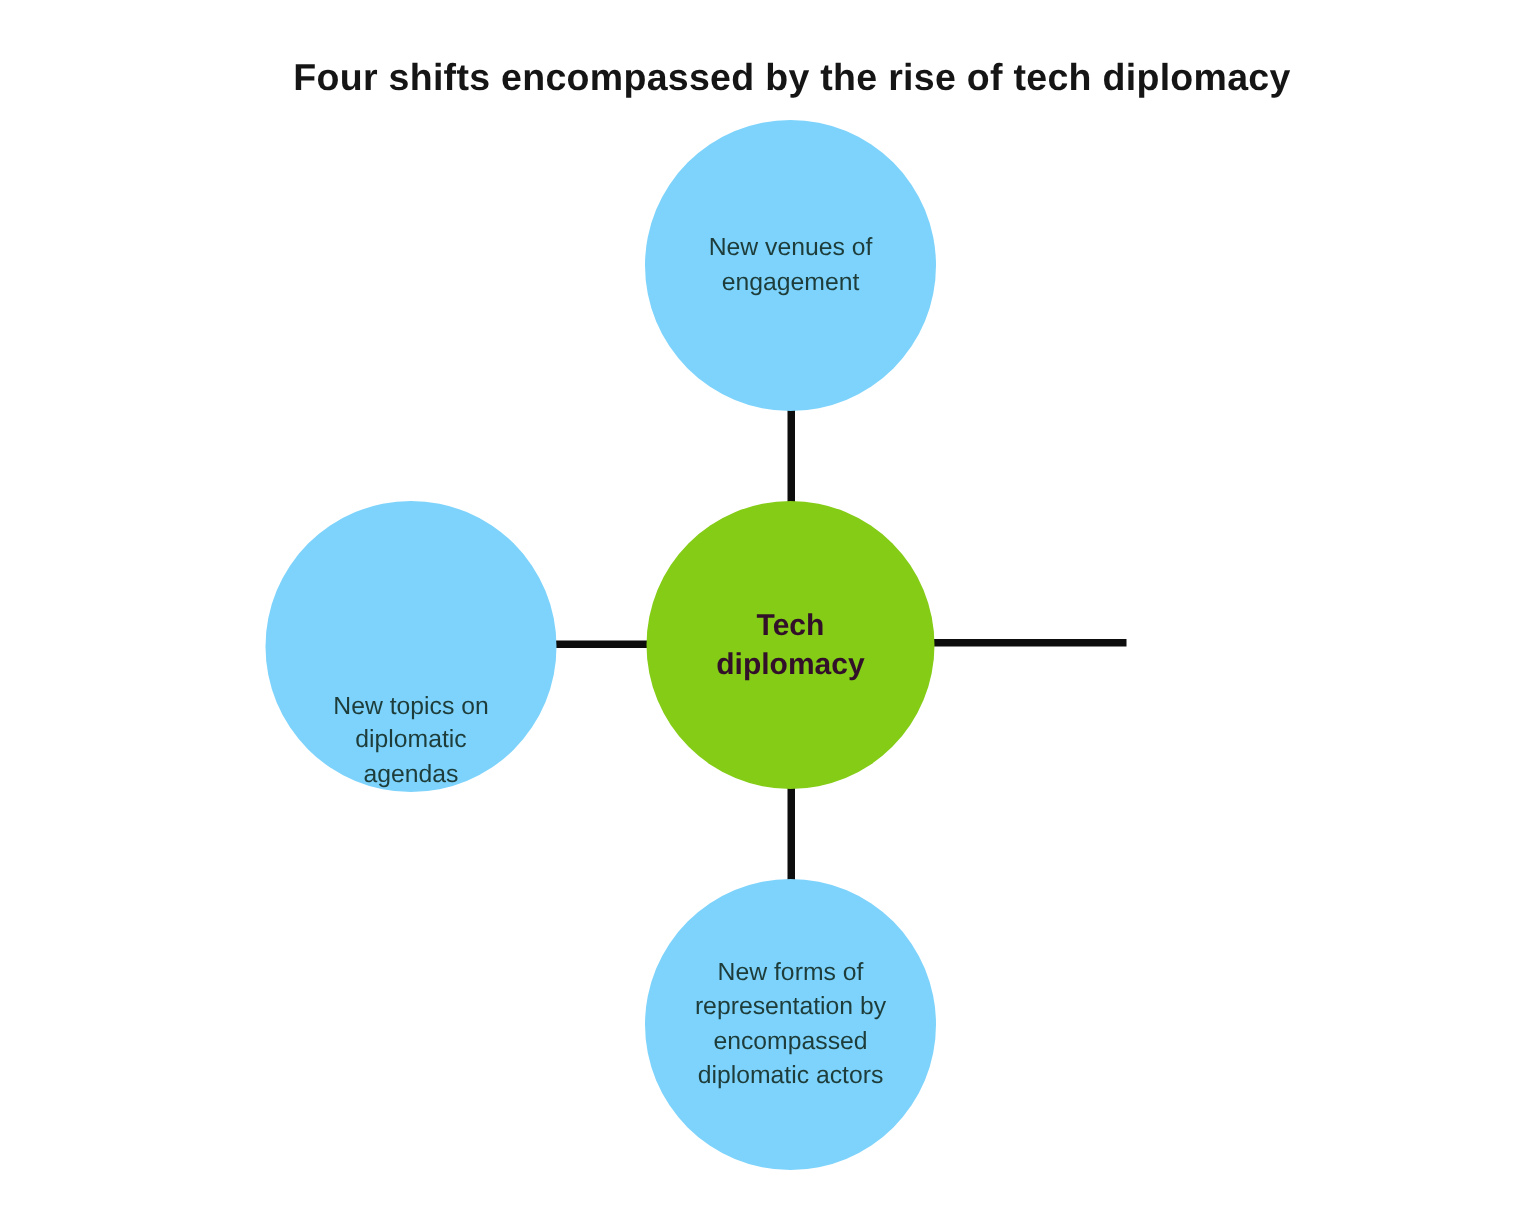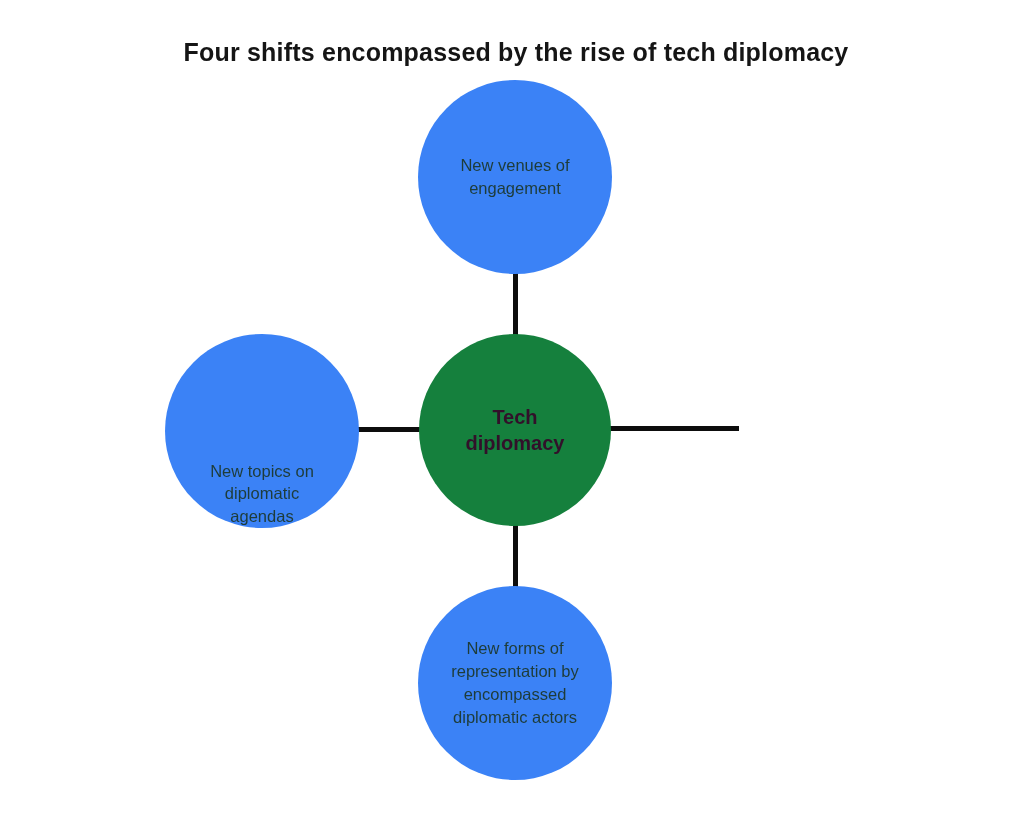--- a/index.html
+++ b/index.html
@@ -2,46 +2,46 @@
 <html><head>
 <meta charset="utf-8">
 <style>
   * { margin: 0; padding: 0; box-sizing: border-box; }
   html, body { background: #ffffff; }
   body {
     font-family: "Liberation Sans", "DejaVu Sans", sans-serif;
     width: 1024px; height: 819px; overflow: hidden; position: relative;
   }
   .canvas {
-    position: absolute; left: 4px; top: 0; width: 951px; height: 819px;
+    position: absolute; left: 16px; top: 0; width: 951px; height: 819px;
     background: #ffffff;
   }
   .title {
     position: absolute; left: 0; top: 38px; width: 1024px;
     text-align: center; font-size: 25px; font-weight: bold;
     color: #151515; letter-spacing: 0.2px;
   }
   .connector { position: absolute; background: #0d0d0d; z-index: 1; }
   .conn-v { width: 5px; height: 120px; }
   .conn-h { width: 150px; height: 5px; }
   .conn-top    { left: 509px; top: 240px; }
   .conn-bottom { left: 509px; top: 500px; }
   .conn-left   { left: 290px; top: 427px; }
   .conn-right  { left: 585px; top: 426px; }
   .circle {
     position: absolute; border-radius: 50%; z-index: 2;
     display: flex; align-items: center; justify-content: center;
     text-align: center;
   }
   .circle-teal {
-    width: 194px; height: 194px; background: #3b82f6;
+    width: 194px; height: 194px; background: #7dd3fc;
     color: #1e3c39; font-size: 16.5px; line-height: 1.38;
   }
   .circle-pink {
-    width: 192px; height: 192px; background: #15803d;
+    width: 192px; height: 192px; background: #84cc16;
     color: #32102a; font-size: 20px; font-weight: bold; line-height: 1.3;
   }
   .node-top    { left: 414px; top: 80px;  }
   .node-left   { left: 161px; top: 334px; align-items: flex-end; }
   .node-right  { left: 668px; top: 333px; }
   .node-bottom { left: 414px; top: 586px; }
   .node-center { left: 415px; top: 334px; }
   .node-top    .label { width: 150px; }
   .node-left   .label { width: 140px; }
   .node-right  .label { width: 160px; }

